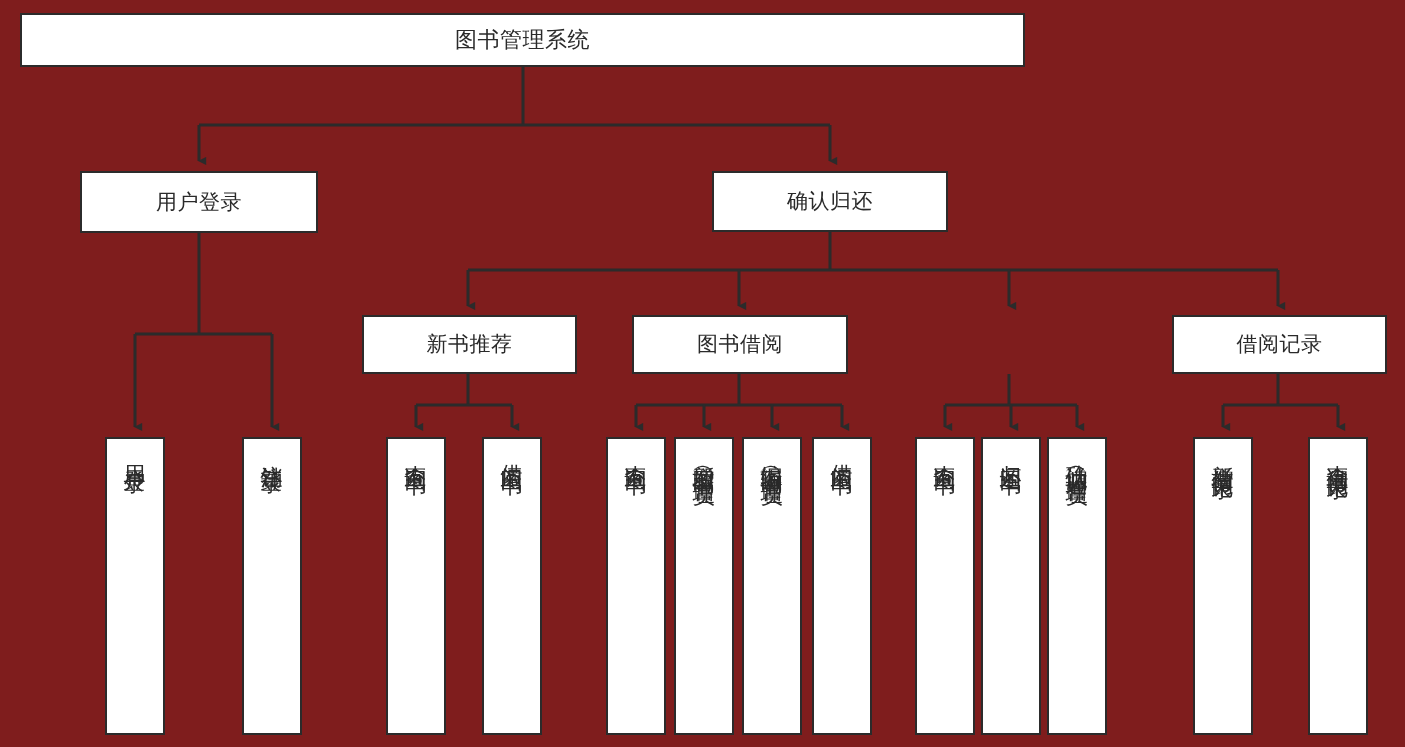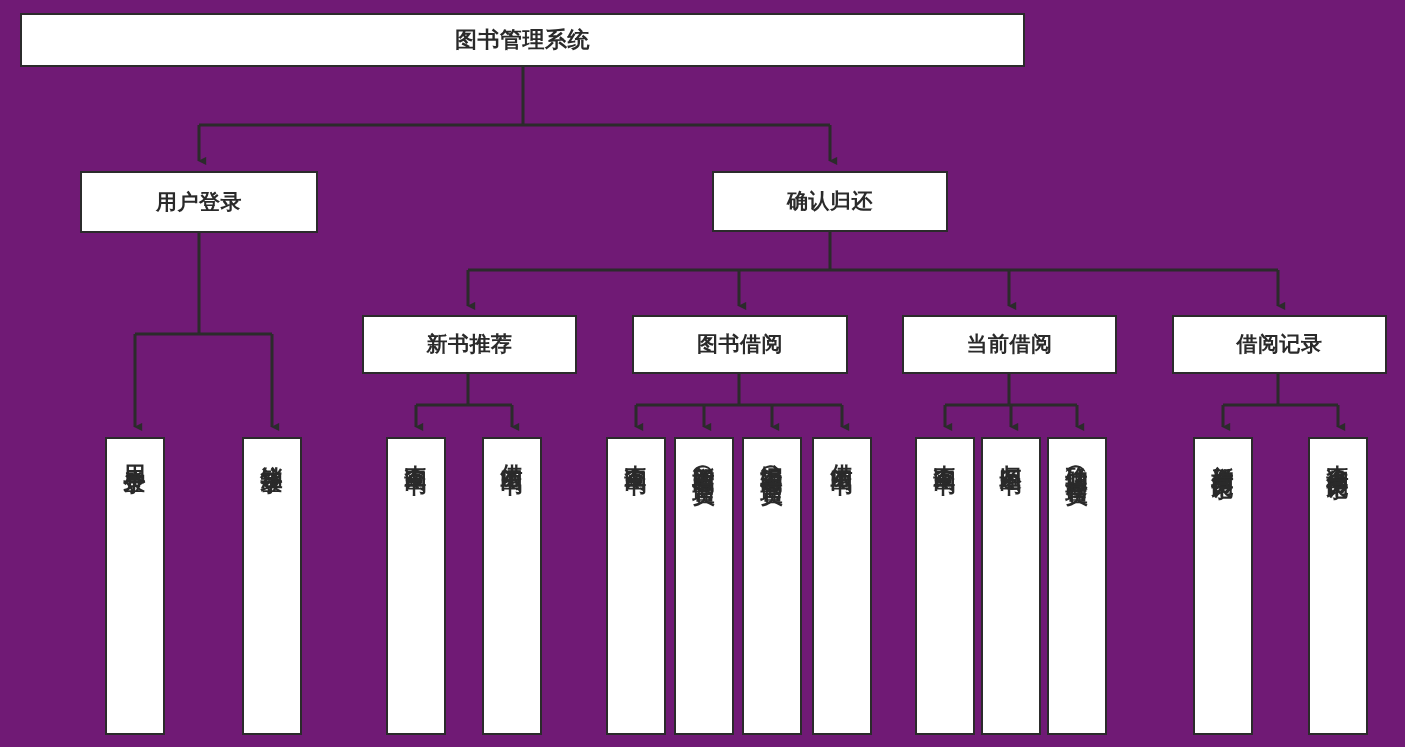--- a/index.html
+++ b/index.html
@@ -8,23 +8,22 @@
     padding: 0;
     background: #ffffff;
   }
   body {
     font-family: "DejaVu Sans", "Liberation Sans", sans-serif;
   }
   #diagram-root {
     position: relative;
     width: 1405px;
     height: 747px;
-    background: #701a75;
+    background: #7f1d1d;
     overflow: hidden;
-    font-weight: bold;
   }
   #edge-layer {
     position: absolute;
     left: 0;
     top: 0;
     width: 1405px;
     height: 747px;
     pointer-events: none;
   }
   .node {
@@ -143,23 +142,20 @@
   <div class="node h" style="left:712px; top:171px; width:236px; height:61px;">
     <span class="node-label">确认归还</span>
   </div>
 
   <div class="node h" style="left:362px; top:315px; width:215px; height:59px;">
     <span class="node-label">新书推荐</span>
   </div>
   <div class="node h" style="left:632px; top:315px; width:216px; height:59px;align-items:center;">
     <span class="node-label">图书借阅</span>
   </div>
-  <div class="node h" style="left:902px; top:315px; width:215px; height:59px;">
-    <span class="node-label">当前借阅</span>
-  </div>
   <div class="node h" style="left:1172px; top:315px; width:215px; height:59px;">
     <span class="node-label">借阅记录</span>
   </div>
 
   <div class="node v" style="left:105px; top:437px; width:60px; height:298px;">
     <span class="node-label">用户登录</span>
   </div>
   <div class="node v" style="left:242px; top:437px; width:60px; height:298px;">
     <span class="node-label">注销登录</span>
   </div>

